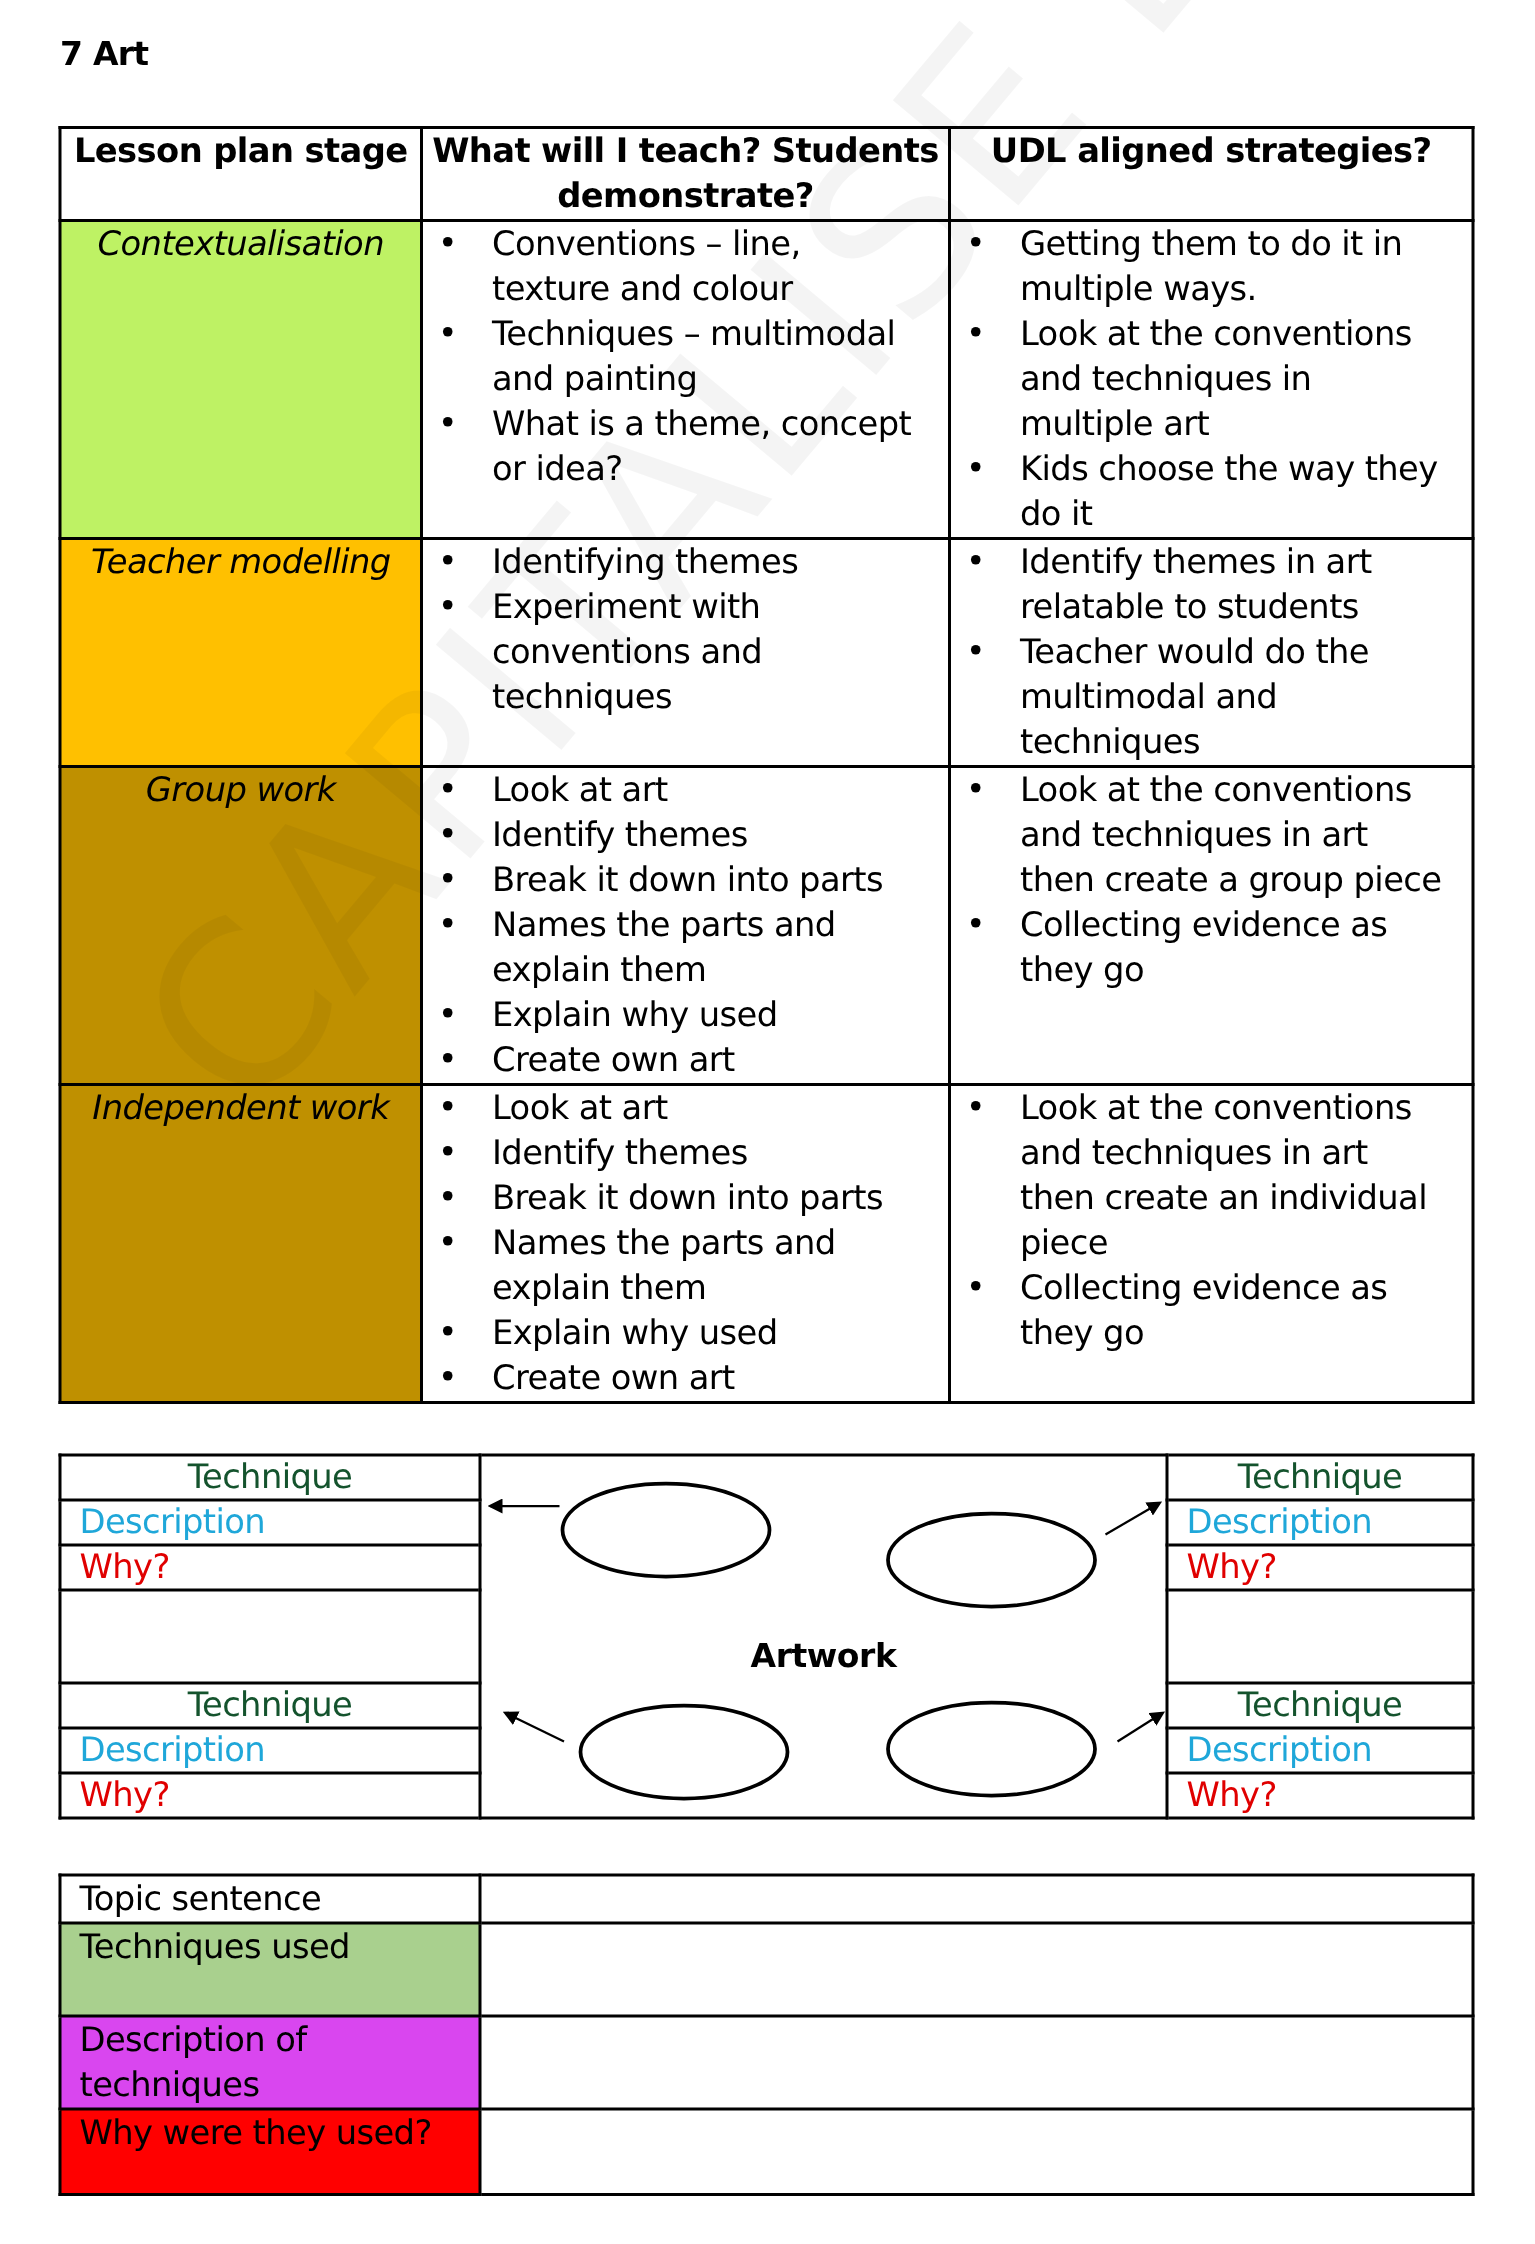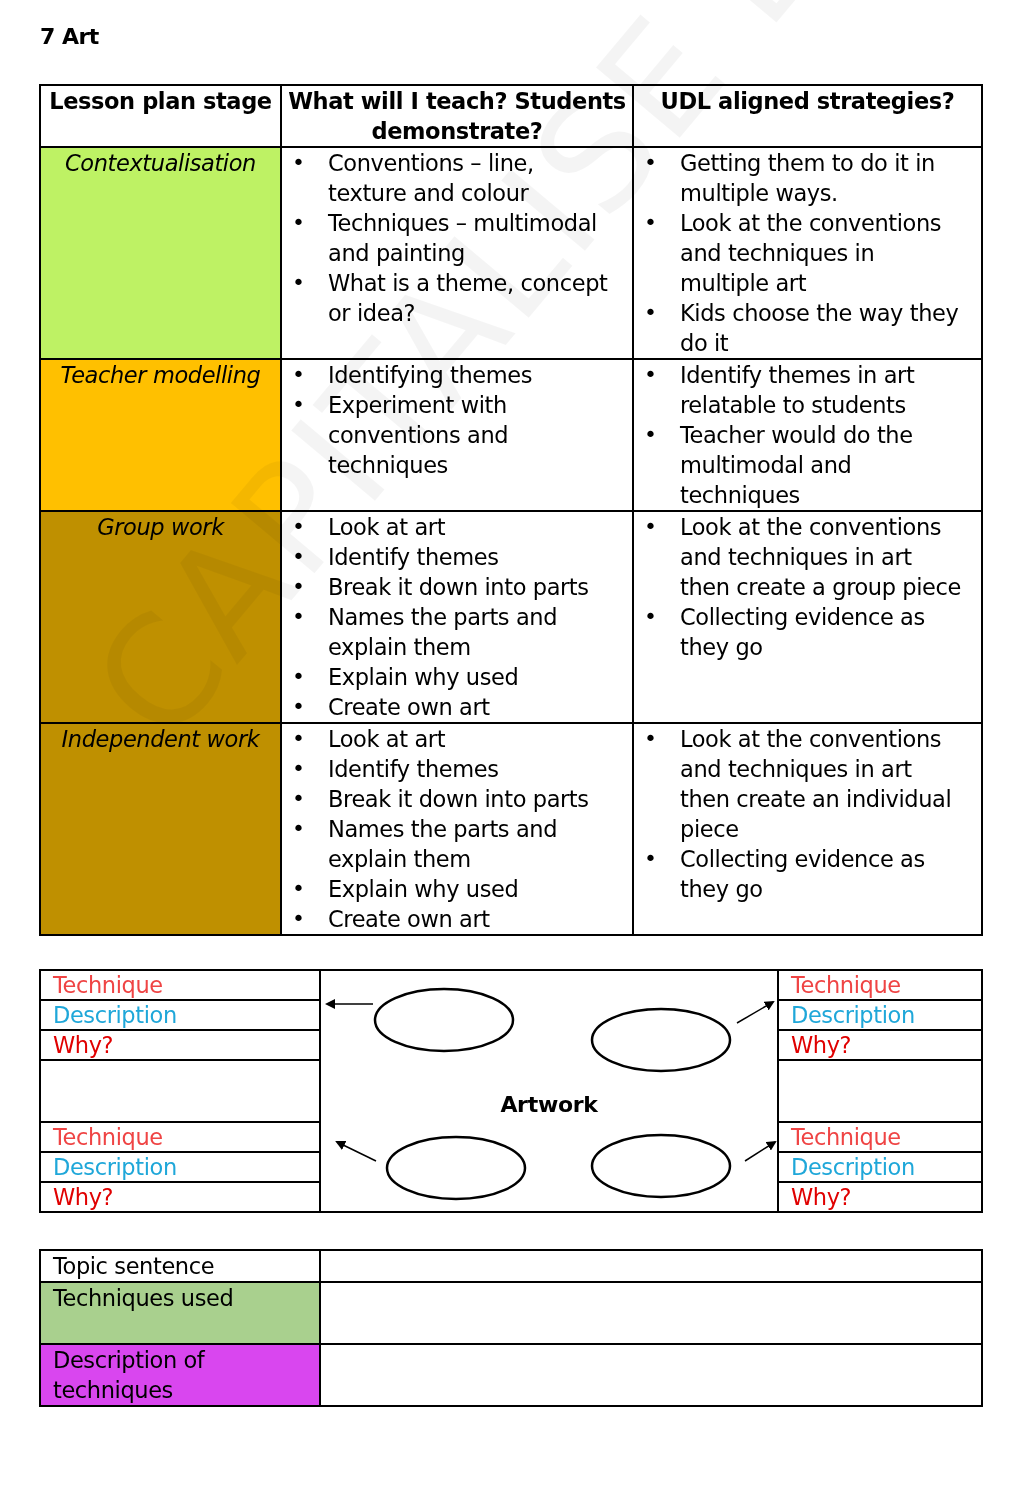--- a/index.html
+++ b/index.html
@@ -26,21 +26,21 @@
   .lesson td.stage { font-style: italic; text-align: center; padding: 0 4px; }
   .lesson ul { margin: 0; padding: 0 0 0 0; list-style: none; }
   .lesson li { position: relative; padding-left: 46px; }
   .lesson li::before { content: "\2022"; position: absolute; left: 10px; top: 0; font-size: 22px; }
   .lesson td.col2, .lesson td.col3 { padding-right: 16px; }
 
   
   .diagram { left: 39px; top: 969px; width: 942px; font-size: 22.5px; letter-spacing: -0.4px; }
   .diagram td { height: 28px; line-height: 28px; padding: 0 12px; }
   .diagram td.centre { padding: 0; position: relative; border-left: 2px solid #000; border-right: 2px solid #000; margin-top: 48px; }
-  .t-technique { color: #ef4444; }
+  .t-technique { color: #14532d; text-align: center; }
   .t-description { color: #1fa7d9; }
   .t-why { color: #e00000; }
   .centre-svg { position: absolute; left: 0; top: 0; }
   .artwork-label {
     position: absolute; left: 0; width: 100%; top: 120px; text-align: center;
     font-weight: bold; font-size: 22px; letter-spacing: -0.3px;
   }
 
   
   .para { left: 39px; top: 1249px; width: 942px; font-size: 22.5px; letter-spacing: -0.4px; line-height: 30px; }
@@ -214,14 +214,18 @@
     <td></td>
   </tr>
   <tr style="height:62px">
     <td class="label" style="background:#a9d08e">Techniques used</td>
     <td></td>
   </tr>
   <tr style="height:62px">
     <td class="label" style="background:#d946ef">Description of techniques</td>
     <td></td>
   </tr>
+  <tr style="height:57px">
+    <td class="label" style="background:#ff0000">Why were they used?</td>
+    <td></td>
+  </tr>
 </tbody>
   </table>
 
 </body></html>

